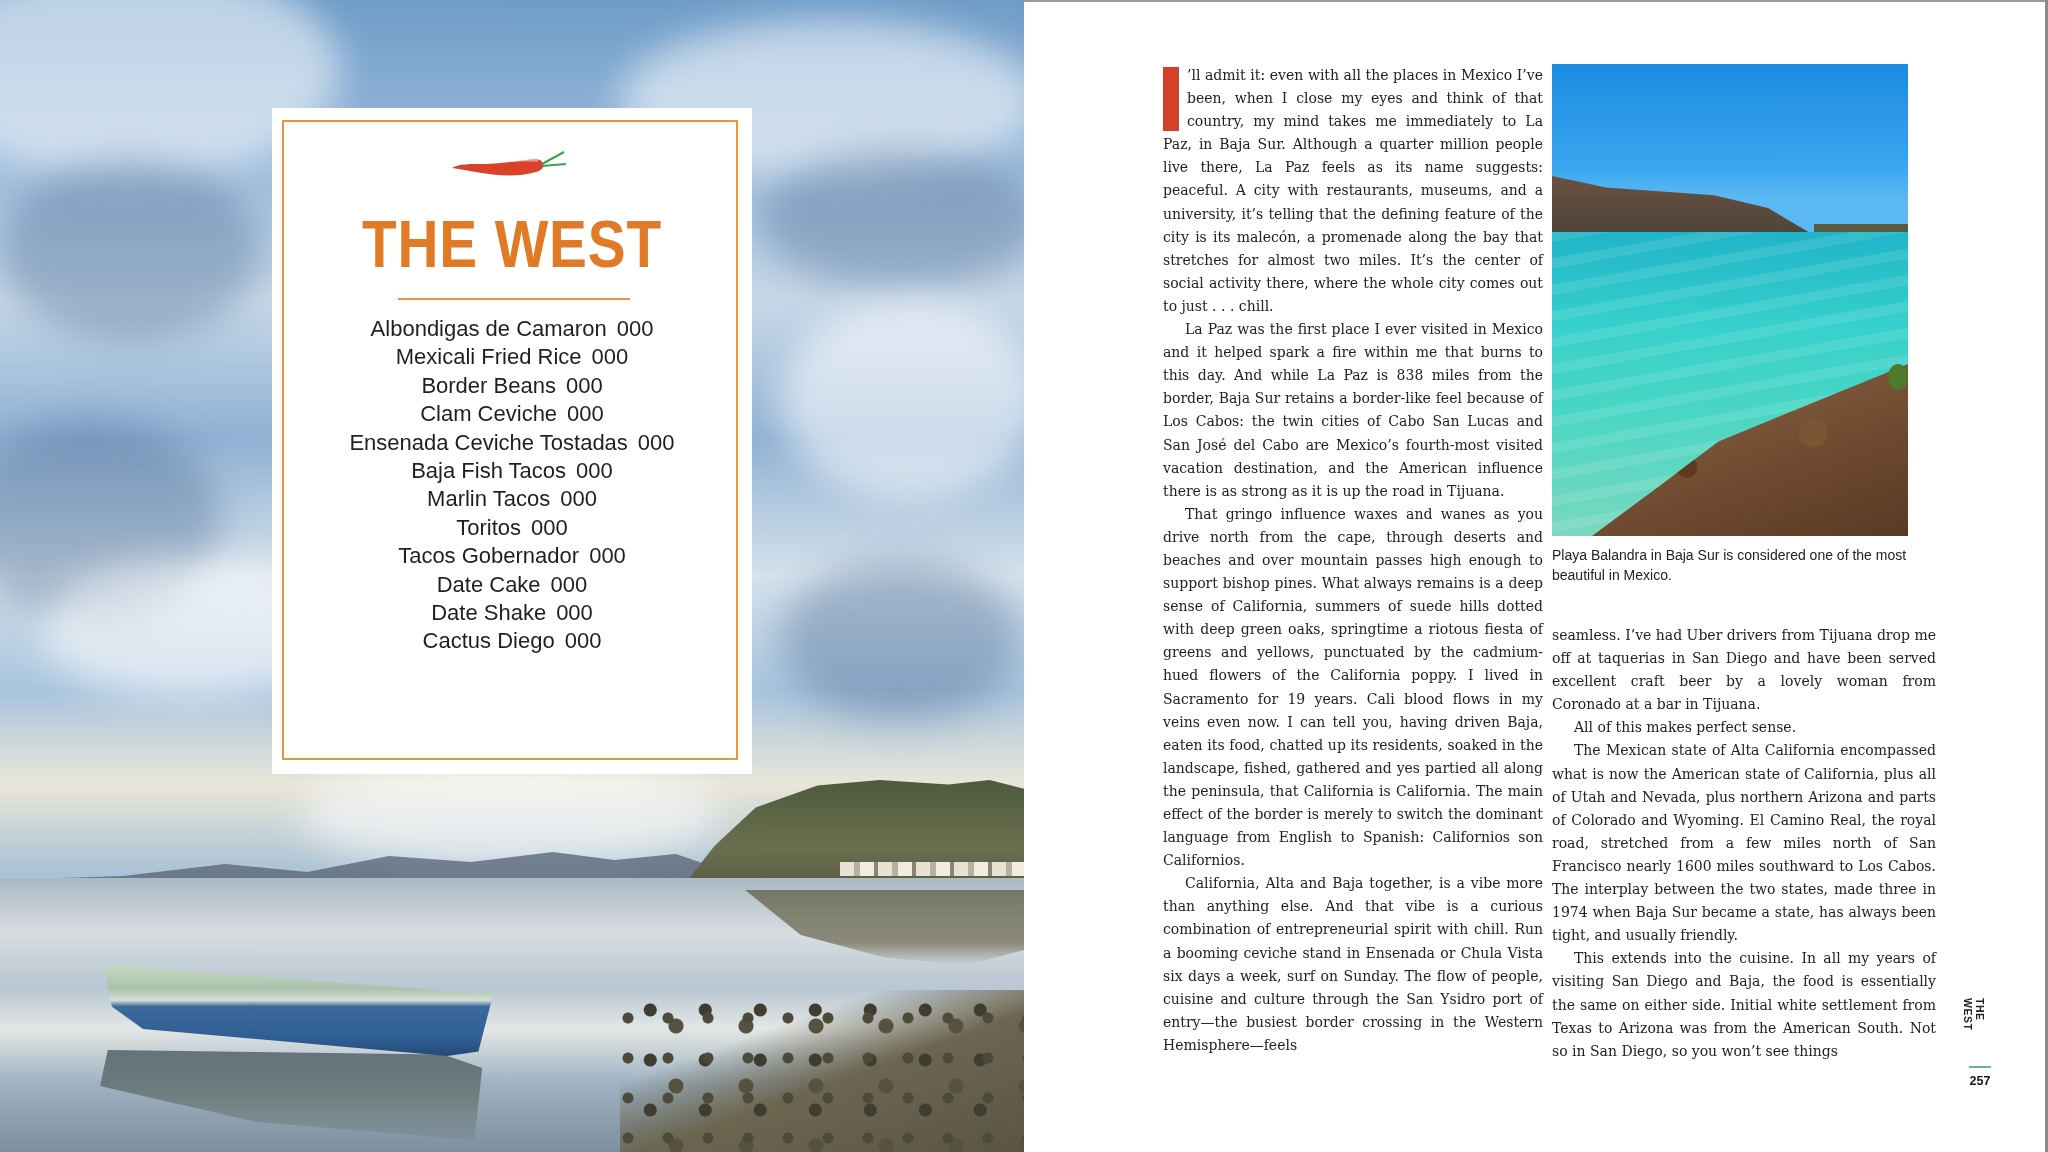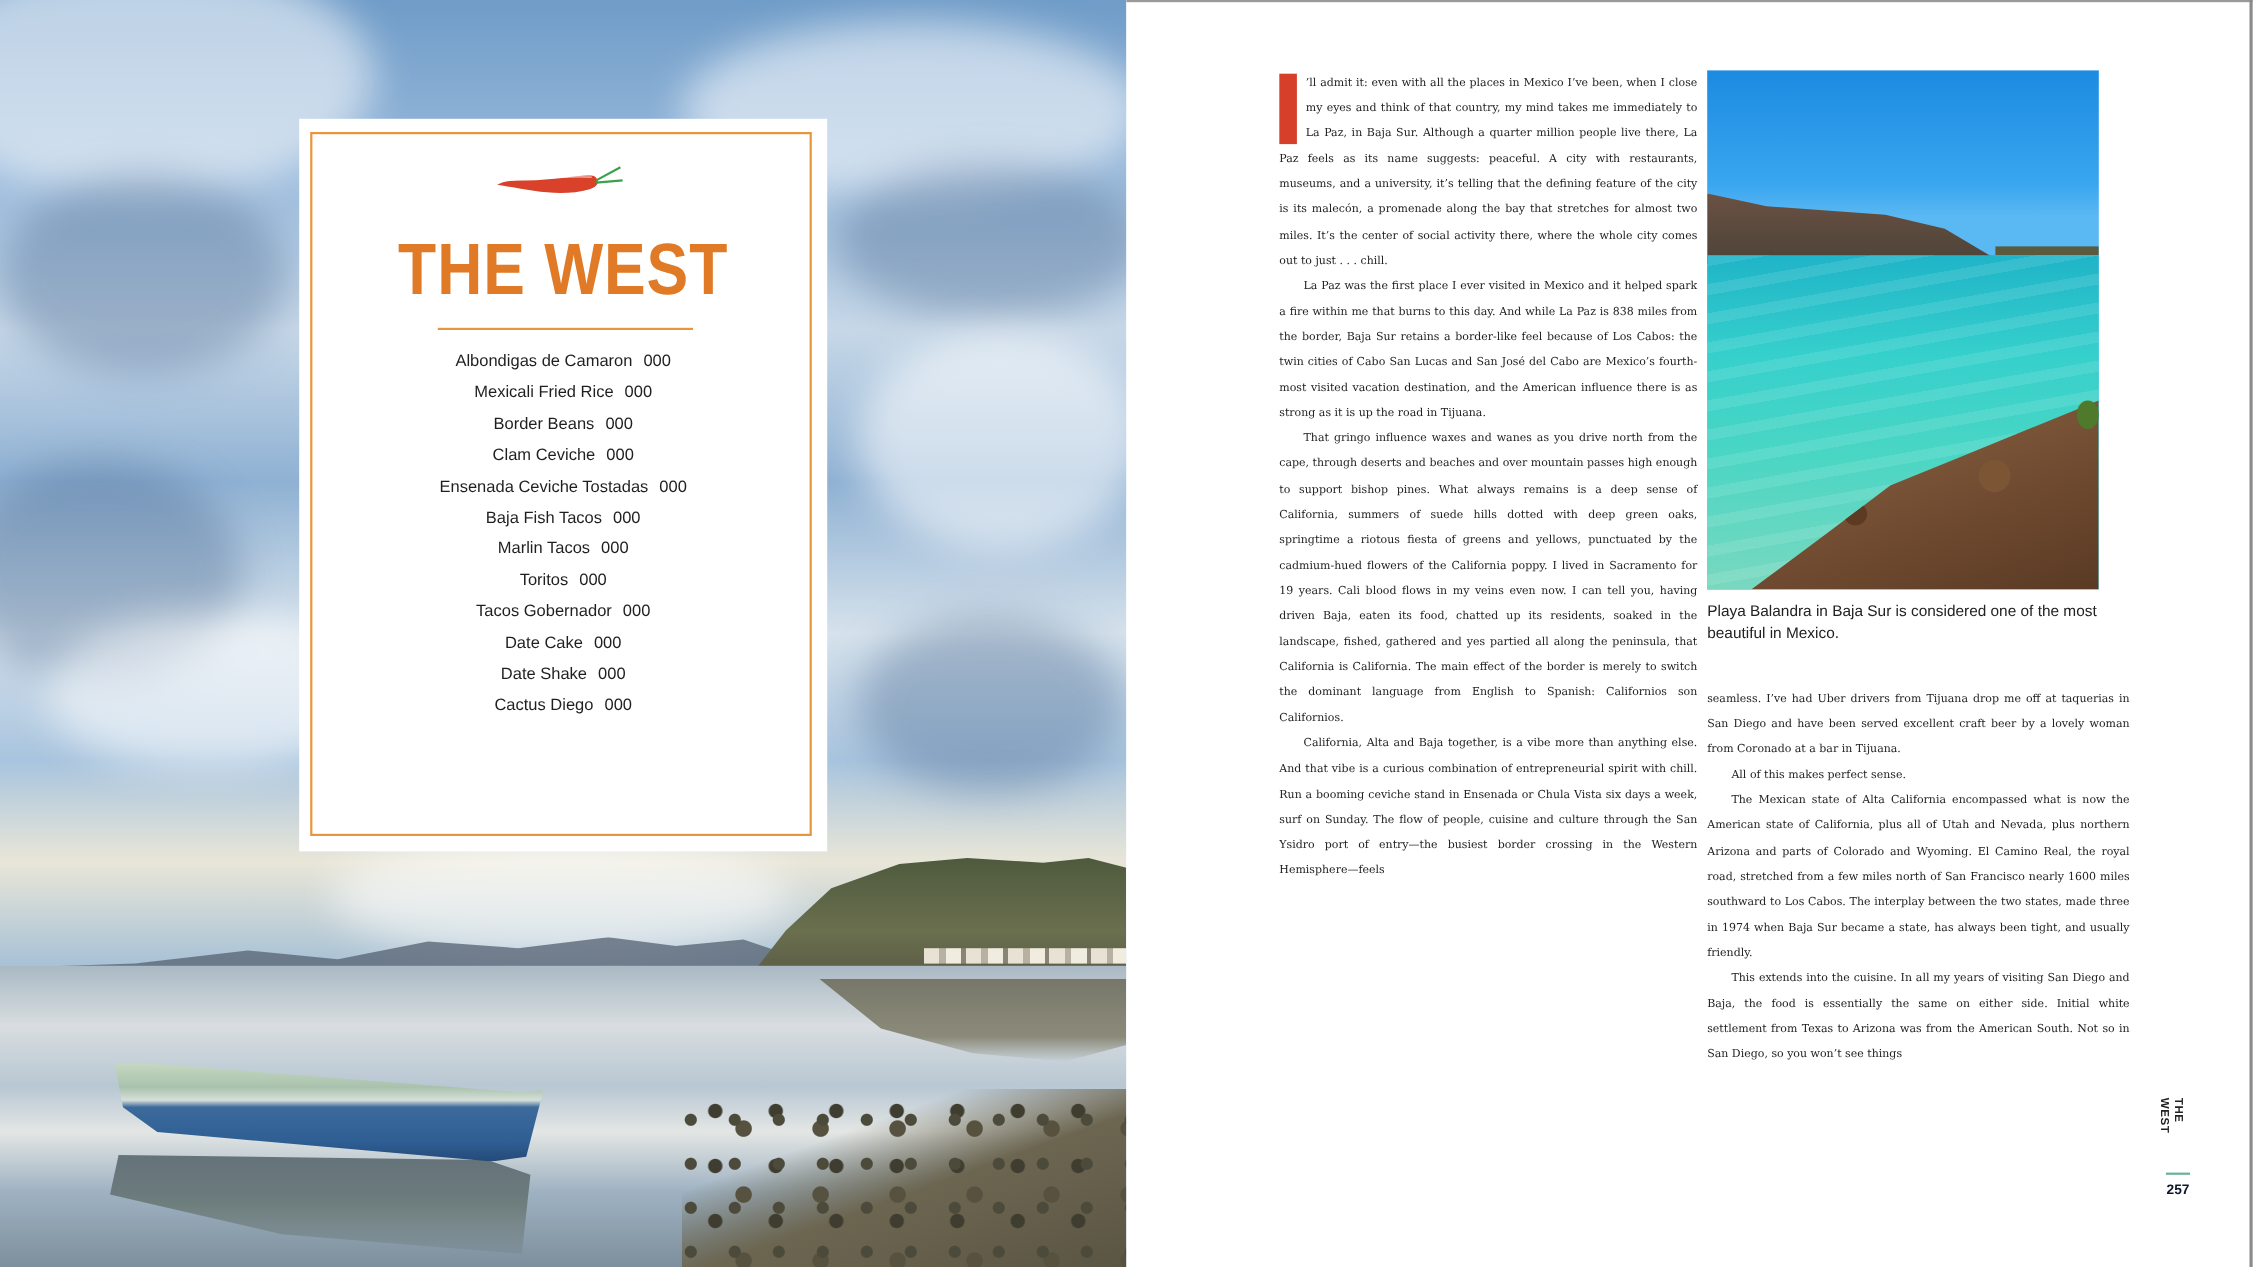--- a/index.html
+++ b/index.html
@@ -75,30 +75,30 @@
     font-family: "Liberation Sans", sans-serif; font-weight: bold;
     font-size: 66px; letter-spacing: 1px; color: #e07a26;
     transform: scaleX(0.86); transform-origin: center;
   }
   .toc-rule {
     position: absolute; left: 104px; top: 190px; width: 232px; height: 2px; background: #e8963e;
     left: 126px;
   }
   .toc-list {
     position: absolute; left: 0; top: 207px; width: 480px; margin: 0; padding: 0; list-style: none;
-    text-align: center; font-family: "Liberation Sans", sans-serif; font-size: 15px; color: #1f1f1f;
+    text-align: center; font-family: "Liberation Sans", sans-serif; font-size: 22px; color: #1f1f1f;
   }
   .toc-list li { height: 28.4px; line-height: 28.4px; }
   .toc-list .num { margin-left: 10px; }
   
   .right-page { position: absolute; left: 1024px; top: 0; width: 1024px; height: 1152px; background: #fff; }
   .page-edge { position: absolute; right: 0; top: 0; width: 3px; height: 1152px; background: #8a8a8a; }
   .page-top-edge { position: absolute; left: 0; top: 0; width: 1024px; height: 2px; background: #9a9a9a; }
   .col {
-    position: absolute; font-family: "DejaVu Serif", serif; font-size: 10px; line-height: 23.1px;
+    position: absolute; font-family: "DejaVu Serif", serif; font-size: 14px; line-height: 23.1px;
     color: #222; text-align: justify; hyphens: auto;
   }
   .col p { margin: 0; text-indent: 22px; }
   .col p.first { text-indent: 0; }
   .col-a { left: 139px; top: 64px; width: 380px; }
   .col-b { left: 528px; top: 624px; width: 384px; }
   .dropcap {
     float: left; width: 16px; height: 64px; background: #d6402a; margin: 3px 8px 0 0;
   }
   .photo-right {

